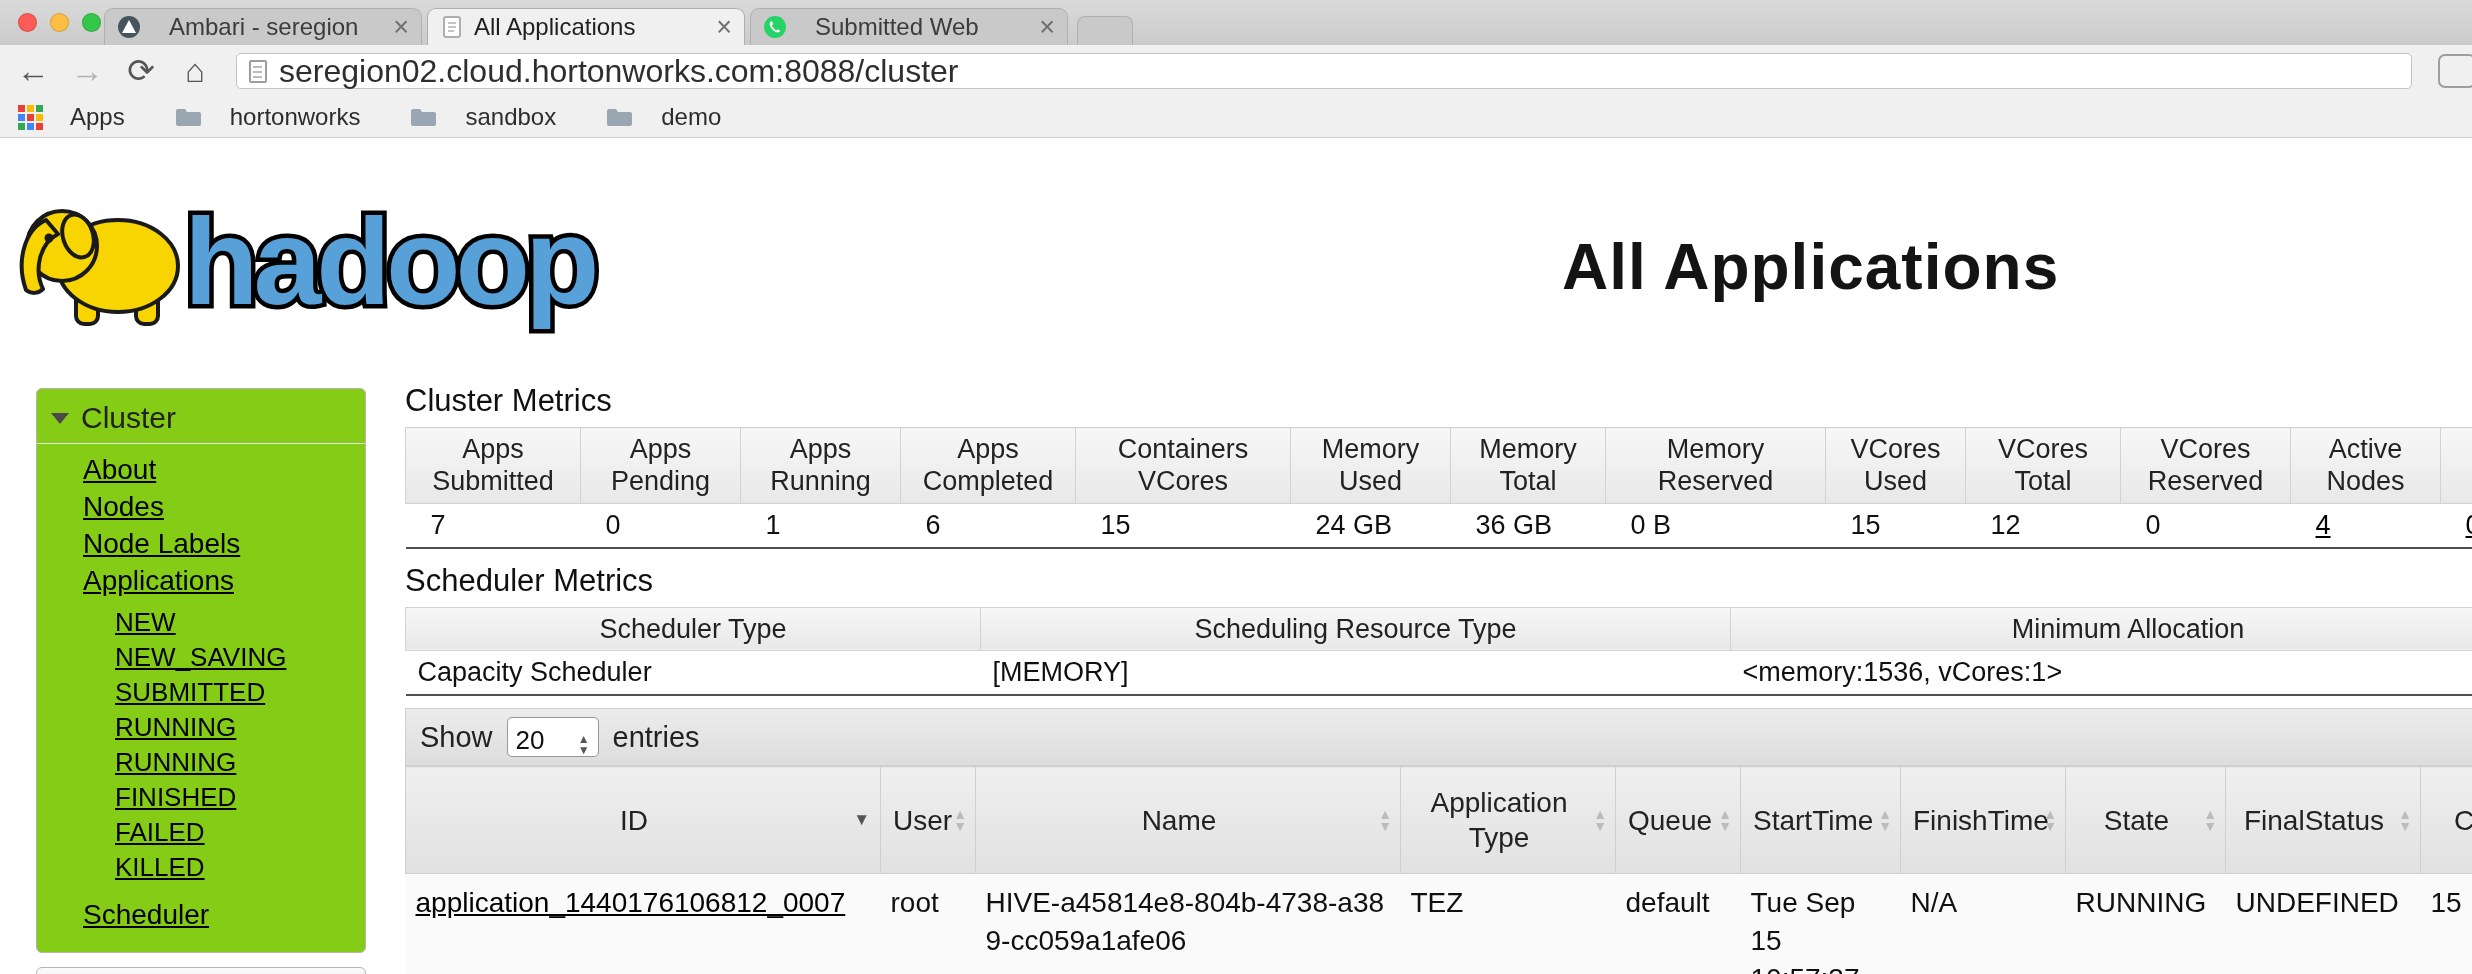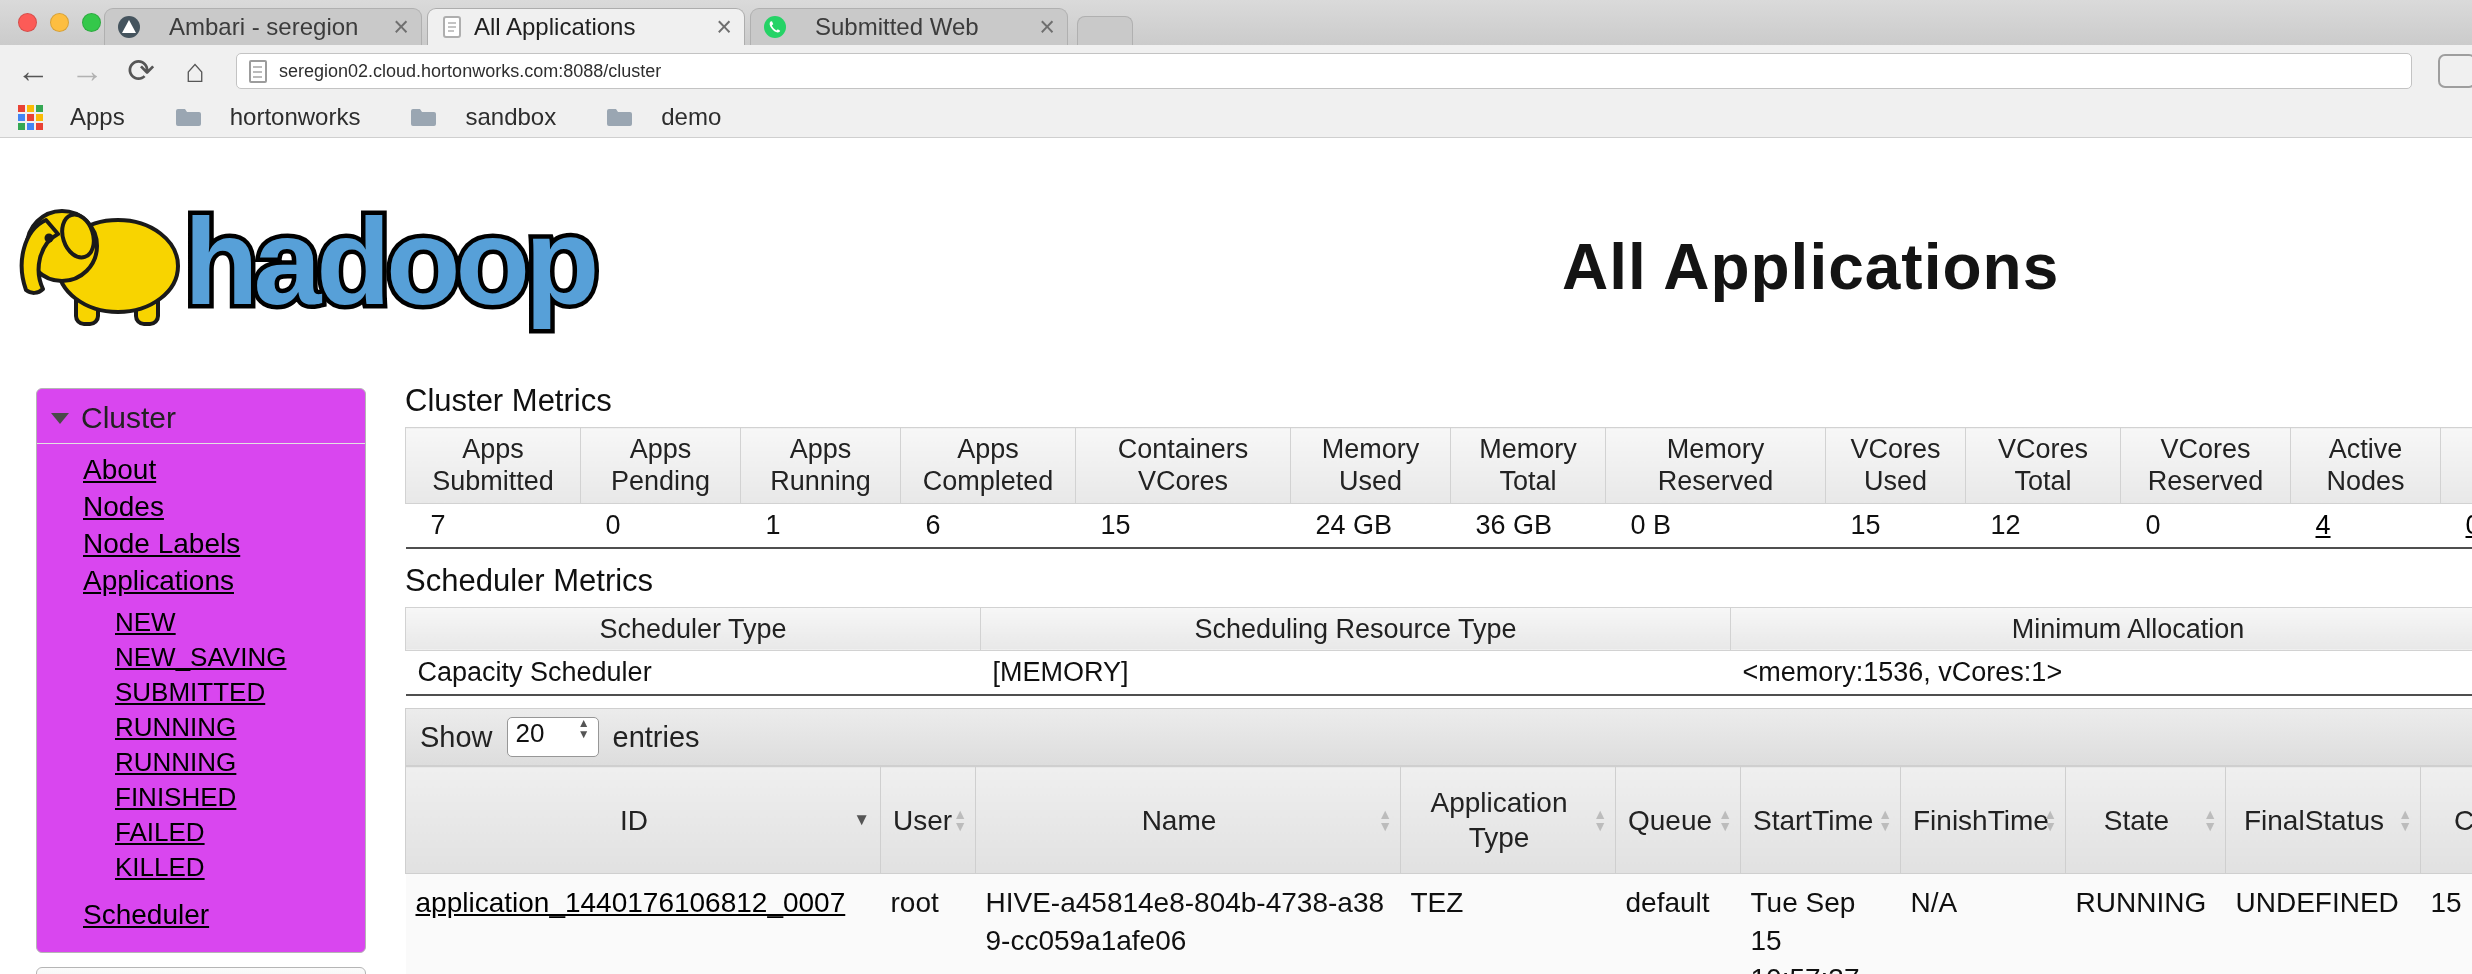--- a/index.html
+++ b/index.html
@@ -25,39 +25,39 @@
 
   .navbar { position:absolute; top:45px; left:0; right:0; height:52px; background:#f0f0f0;
     display:flex; align-items:center; gap:16px; padding:0 14px; }
   .nav-icon { font-size:33px; color:#565656; width:38px; text-align:center; line-height:40px; }
   .nav-icon.disabled { color:#b2b2b2; }
   .addr { flex:1; height:36px; background:#fff; border:1px solid #c3c3c3; border-radius:5px;
     display:flex; align-items:center; gap:12px; padding:0 12px; margin-left:6px; margin-right:10px; }
   .addr-doc { width:18px; height:23px; border:2px solid #9c9c9c; border-radius:2px; background:#fff; position:relative; }
   .addr-doc::after { content:""; position:absolute; left:2px; top:4px; width:9px; height:2px; background:#bbb;
     box-shadow:0 5px 0 #bbb, 0 10px 0 #bbb; }
-  .addr-text { font-size:18px; color:#2e2e2e; white-space:nowrap; }
+  .addr-text { font-size:32px; color:#2e2e2e; white-space:nowrap; }
   .nav-cut { width:38px; height:34px; border:2px solid #9e9e9e; border-radius:7px; margin-right:-18px; flex:0 0 auto; }
 
   .bookmarks { position:absolute; top:97px; left:0; right:0; height:41px; background:#f0f0f0;
     border-bottom:1px solid #cfcfcf; display:flex; align-items:center; gap:50px; padding:0 18px;
     font-size:24px; color:#2d2d2d; }
   .bm { display:flex; align-items:center; gap:27px; }
   .apps-grid { display:grid; grid-template-columns:repeat(3,7px); grid-auto-rows:7px; gap:2px; }
   .apps-grid i { display:block; }
   .folder { width:28px; height:20px; }
 
   
   .content { position:absolute; top:138px; left:0; right:0; bottom:0; background:#fff; }
   .logo { position:absolute; left:16px; top:46px; width:590px; height:152px; }
   .page-title { position:absolute; left:1562px; top:92px; font-size:64px; font-weight:bold;
     color:#141414; letter-spacing:1px; white-space:nowrap; }
 
   .sidebar { position:absolute; left:36px; top:250px; width:330px; }
-  .side-box { border:1px solid #b5b5b5; border-radius:6px; background:#d946ef; padding:4px 0 16px; }
+  .side-box { border:1px solid #b5b5b5; border-radius:6px; background:#84cc16; padding:4px 0 16px; }
   .side-head { display:flex; align-items:center; gap:12px; padding:8px 12px 8px 14px;
     font-size:30px; color:#222; border-bottom:1px solid #e2e2e2; }
   .tri-down { width:0; height:0; border-left:9px solid transparent; border-right:9px solid transparent;
     border-top:11px solid #4a4a4a; }
   .side-list { list-style:none; margin:10px 0 0; padding-left:46px; }
   .side-list > li { margin:5px 0; }
   .side-list a { color:#000; text-decoration:underline; font-size:28px; }
   .sub-list { list-style:none; margin:10px 0 6px; padding-left:32px; }
   .sub-list li { margin:4px 0; }
   .sub-list a { font-size:26px; }
@@ -79,21 +79,21 @@
   .metrics-table td, .sched-table td {
     font-size:27px; color:#101010; padding:6px 12px 6px 25px;
     border-bottom:2px solid #4f4f4f; white-space:nowrap; }
   .sched-table td { padding-left:12px; }
   .link { color:#000; text-decoration:underline; }
 
   .dt-bar { margin-top:12px; width:2120px; height:58px; border:1px solid #cfcfcf;
     background:linear-gradient(#ececec,#dddddd); display:flex; align-items:center; gap:14px;
     padding:0 14px; font-size:29px; color:#222; }
   .dt-select { width:92px; height:40px; background:#fff; border:1px solid #979797; border-radius:5px;
-    display:flex; align-items:flex-start; justify-content:space-between; padding:0 8px; font-size:26px; color:#111; }
+    display:flex; align-items:flex-end; justify-content:space-between; padding:0 8px; font-size:26px; color:#111; }
   .spin { display:flex; flex-direction:column; font-size:12px; line-height:11px; color:#555; }
 
   .apps-table th { position:relative; background:linear-gradient(#efefef,#e1e1e1);
     border:1px solid #cfcfcf; font-weight:400; font-size:28px; color:#222; text-align:center;
     padding:18px 30px 18px 12px; line-height:1.25; vertical-align:middle; }
   .sort-both { position:absolute; right:8px; top:50%; transform:translateY(-50%);
     display:flex; flex-direction:column; color:#bcbcbc; font-size:14px; line-height:12px; }
   .sort-one { position:absolute; right:10px; top:50%; transform:translateY(-50%);
     color:#555; font-size:17px; }
   .apps-table td { font-size:28px; color:#101010; padding:10px 10px; vertical-align:top;

